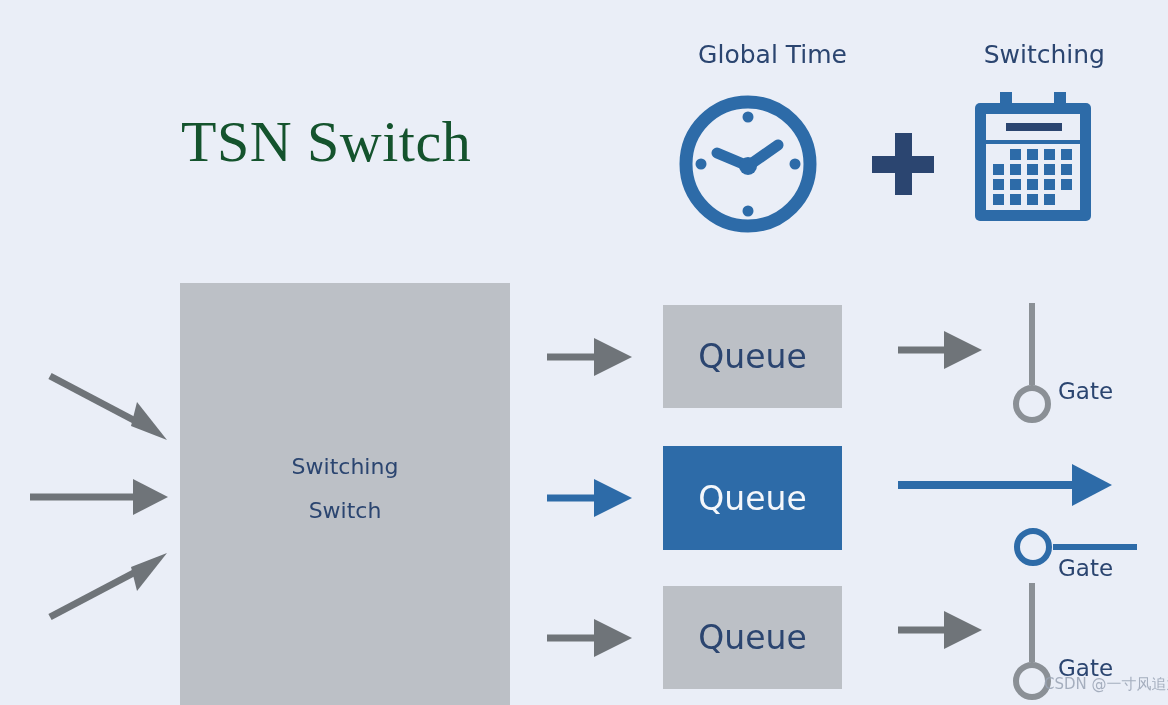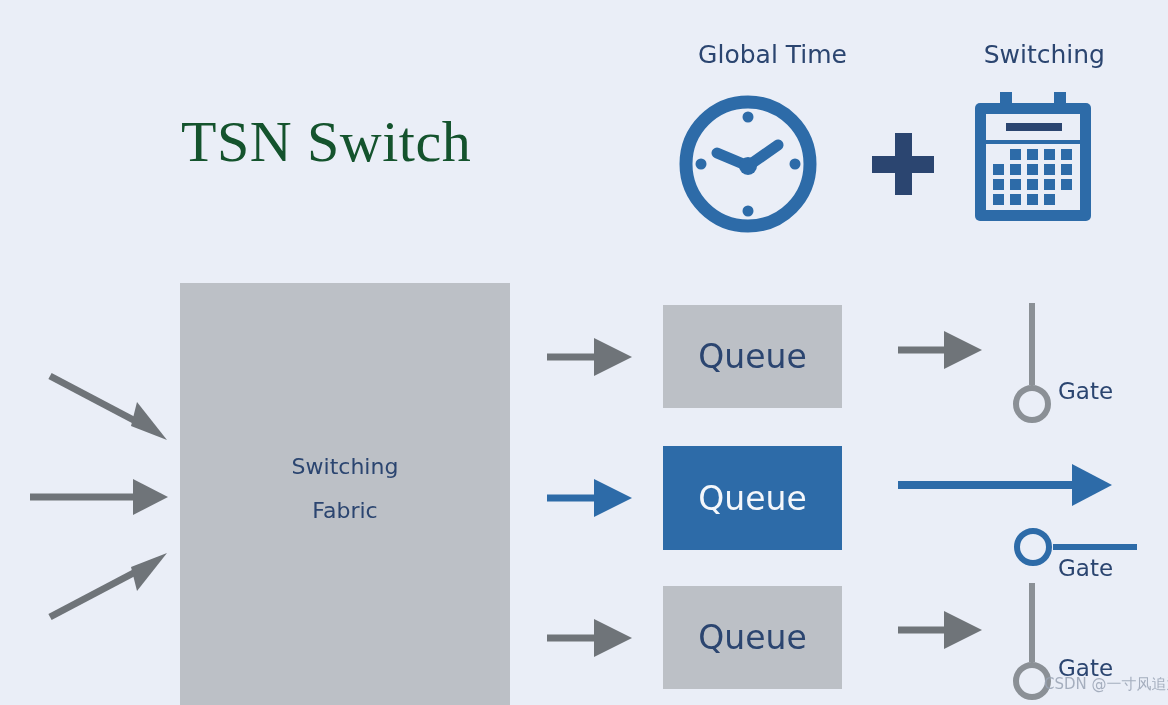--- a/index.html
+++ b/index.html
@@ -206,21 +206,21 @@
       <rect x="23" y="102" width="11" height="11" fill="#2d6ba8"></rect>
       <rect x="40" y="102" width="11" height="11" fill="#2d6ba8"></rect>
       <rect x="57" y="102" width="11" height="11" fill="#2d6ba8"></rect>
       <rect x="74" y="102" width="11" height="11" fill="#2d6ba8"></rect>
     </svg>
   </div>
 
   <div id="switching-fabric">
     <div class="fabric-label">
       <div>Switching</div>
-      <div>Fabric</div>
+      <div>Switch</div>
     </div>
   </div>
 
   <div class="queue-box gray" id="queue-1">
     <span>Queue</span>
   </div>
   <div class="queue-box blue" id="queue-2">
     <span>Queue</span>
   </div>
   <div class="queue-box gray" id="queue-3">

